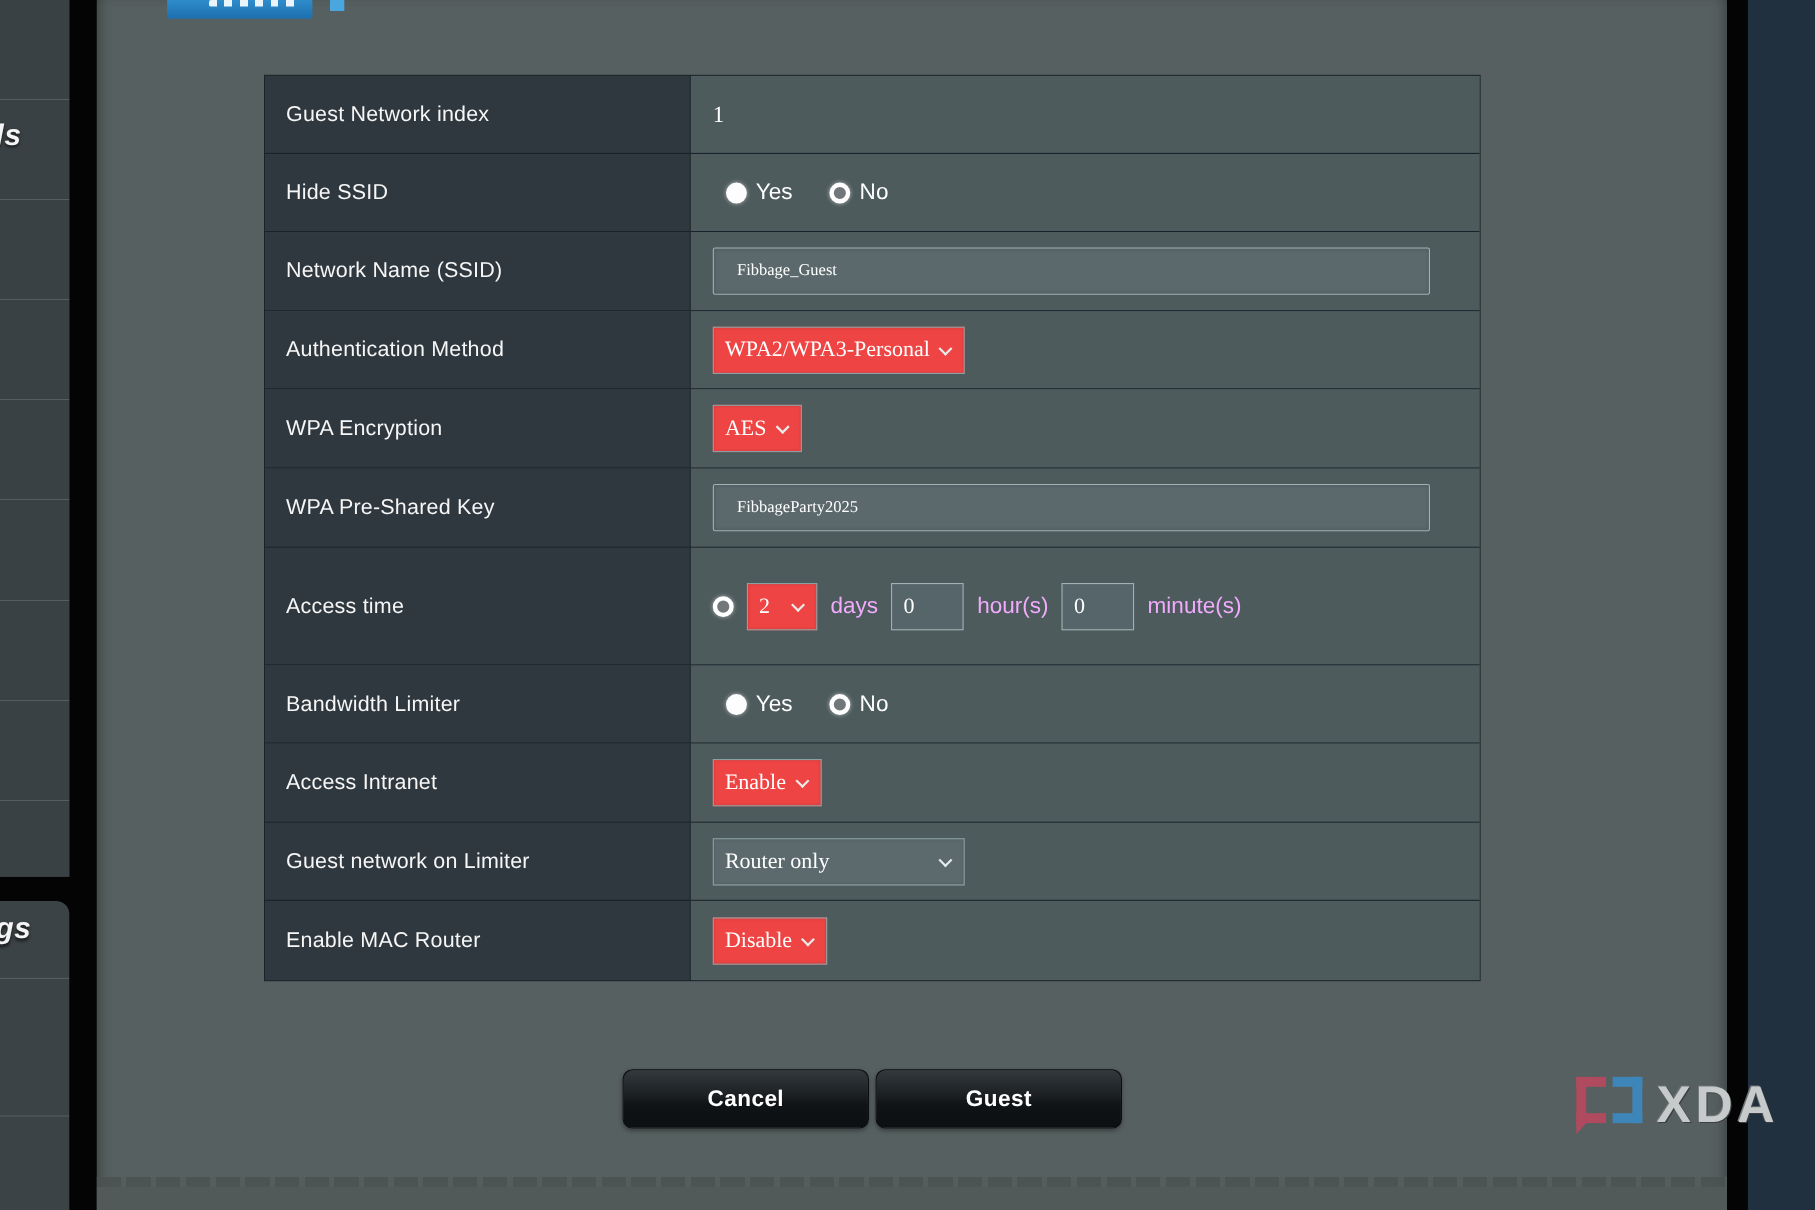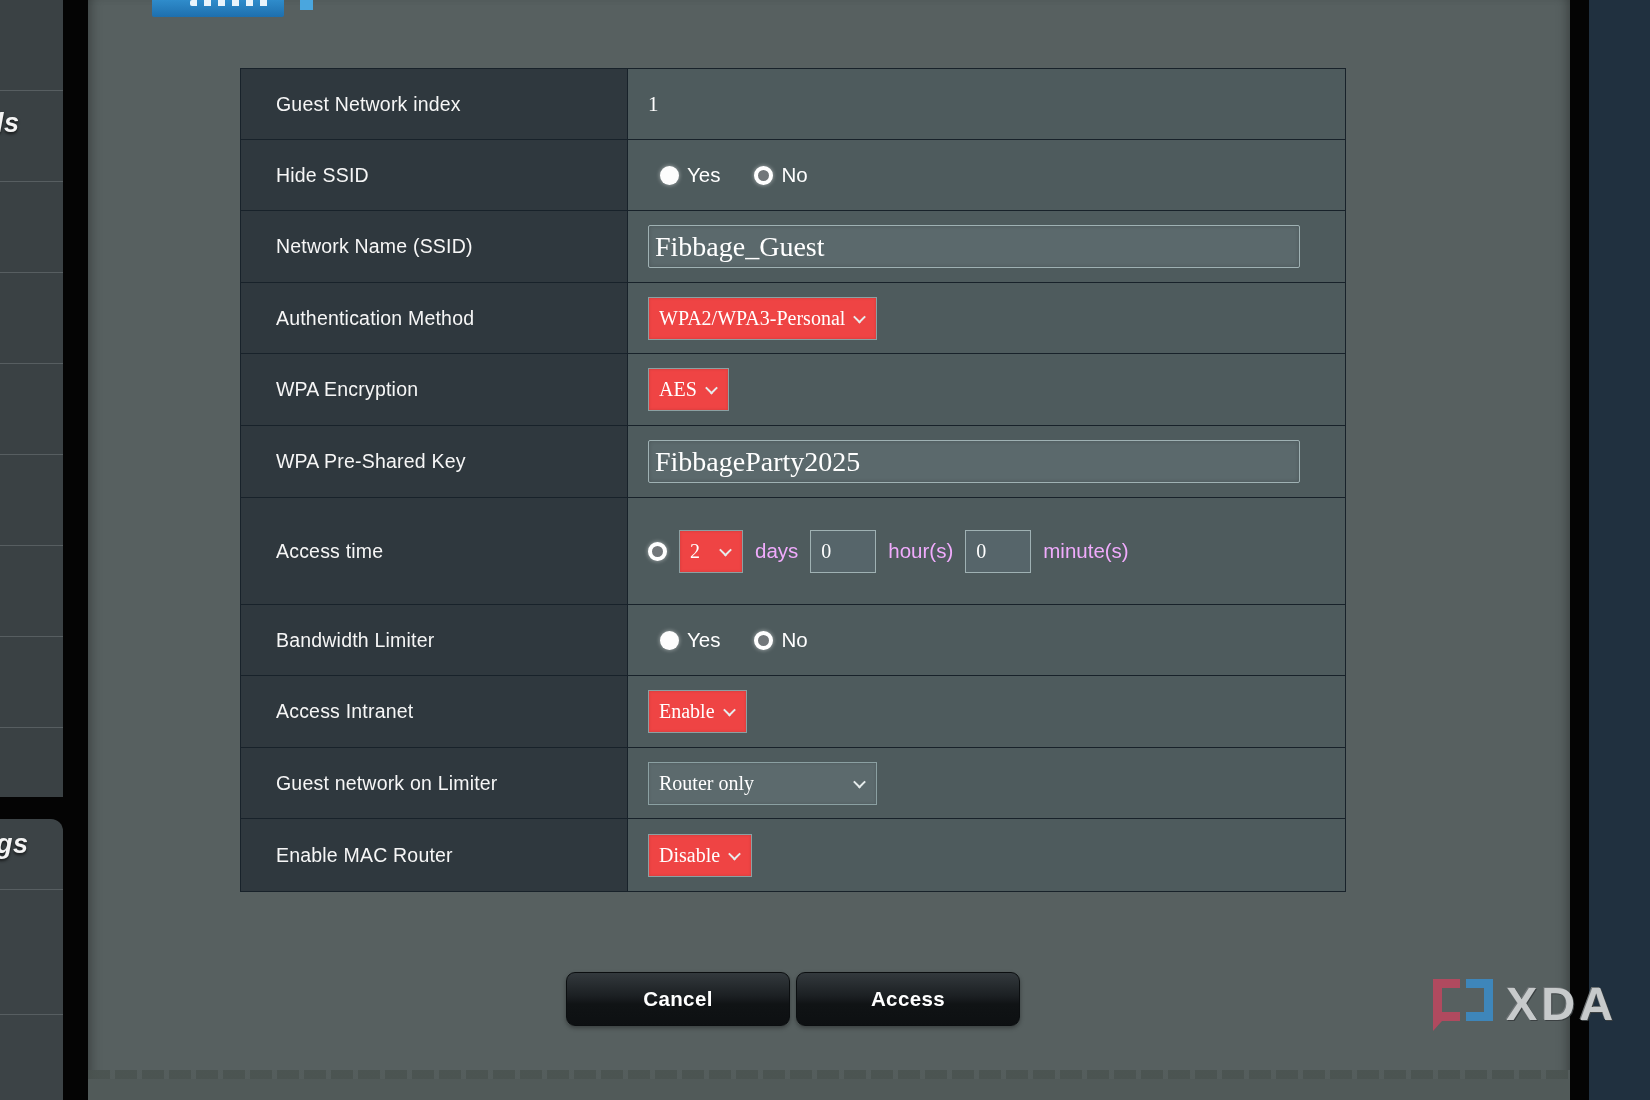--- a/index.html
+++ b/index.html
@@ -26,32 +26,32 @@
   .router-dots { position:absolute; left:38px; top:0; width:82px; height:6px;
     background:repeating-linear-gradient(90deg,#eaf4fb 0 7px,rgba(0,0,0,0) 7px 14px);
     border-radius:2px; }
   .router-chip { position:absolute; left:212px; top:0; width:13px; height:10px; background:#4aa6de; }
 
   
   .settings-table { position:absolute; left:152px; top:68px; width:1106px;
     border:1px solid #18222a; }
   .row { display:flex; width:100%; }
   .cell-label { width:387px; background:#2f383e; border-right:1px solid #18222a;
-    border-bottom:1px solid #18222a; display:flex; align-items:center; padding-left:35px;
+    border-bottom:1px solid #18222a; display:flex; align-items:center; padding-left:19px;
     color:#f6f6f6; font-size:19.5px; letter-spacing:.2px; }
   .cell-value { flex:1; background:#4e5b5d; border-bottom:1px solid #18222a;
     display:flex; align-items:center; padding-left:20px; color:#ffffff; }
   .row:last-child .cell-label, .row:last-child .cell-value { border-bottom:none; }
   .h71 { height:71px; } .h72 { height:72px; } .h107 { height:107px; }
 
   .serif-val { font-family:"Liberation Serif", serif; font-size:21px; color:#fff; }
 
   .text-input { height:43px; width:652px; background:#5b696c; border:1px solid #9fb1b3;
-    border-radius:2px; color:#fff; font-family:"Liberation Serif", serif; font-size:28px;
-    padding-left:6px; outline:none; box-shadow:inset 0 0 4px rgba(0,0,0,.18); }
+    border-radius:2px; color:#fff; font-family:"Liberation Serif", serif; font-size:15px;
+    padding-left:21px; outline:none; box-shadow:inset 0 0 4px rgba(0,0,0,.18); }
 
   .select-box { display:inline-flex; align-items:center; height:43px; padding:0 12px 0 10px;
     background:#ef4444; border:1px solid #8ba0a2; color:#fff; cursor:default;
     font-family:"Liberation Serif", serif; font-size:20px; box-shadow:inset 0 0 3px rgba(0,0,0,.15); }
   .select-box .gap { width:10px; flex:0 0 auto; }
   .select-wide { width:229px; justify-content:space-between; background:#5c6a6d; }
   .chev { width:9px; height:9px; border-right:2px solid #e6ecec; border-bottom:2px solid #e6ecec;
     transform:rotate(45deg) translate(-1px,-1px); flex:0 0 auto; }
 
   .radio { width:19px; height:19px; border-radius:50%; background:#fdfdfd; flex:0 0 auto;
@@ -233,21 +233,21 @@
           <span class="gap"></span>
           <span class="chev"></span>
         </div>
       </div>
     </div>
 
   </div>
 
   <div class="button-bar">
     <div class="btn">Cancel</div>
-    <div class="btn">Access</div>
+    <div class="btn">Guest</div>
   </div>
 
   <div class="bottom-dashes"></div>
   <div class="bottom-band"></div>
 </div>
 
 <div class="xda">
   <div class="xda-icon">
     <div class="xda-bl"></div>
     <div class="xda-tail"></div>

